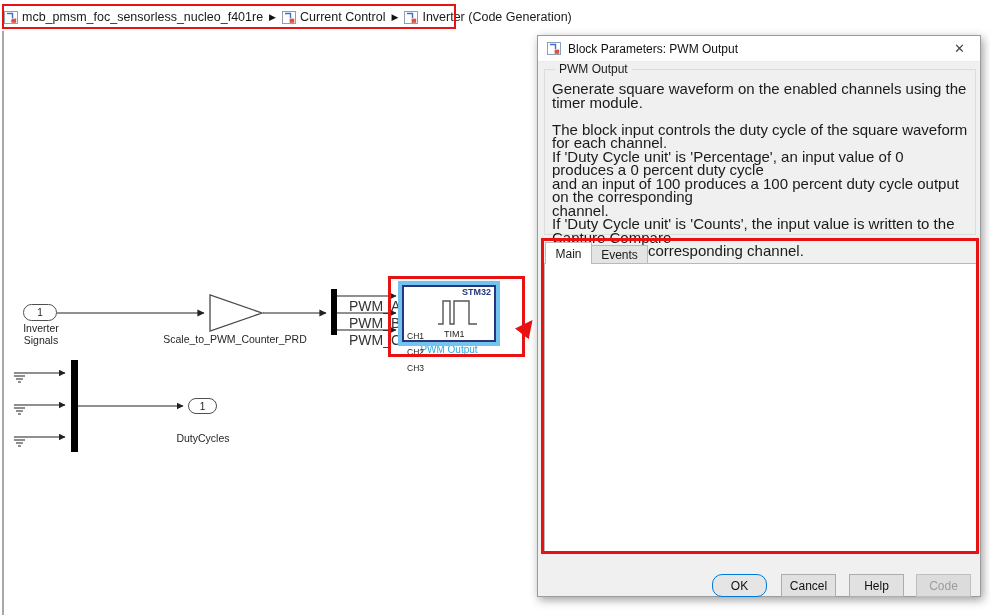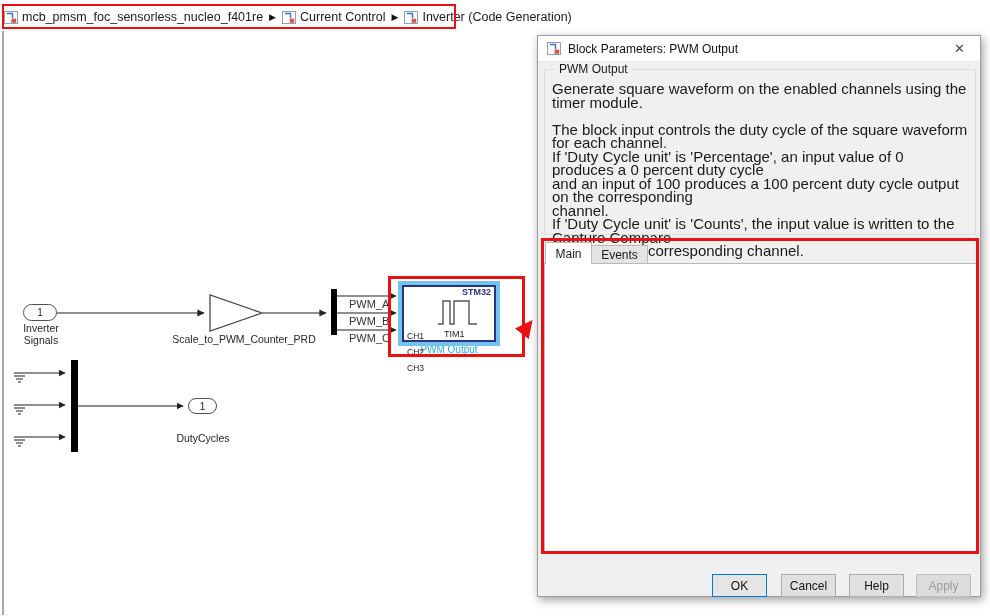--- a/index.html
+++ b/index.html
@@ -18,21 +18,21 @@
   .crumb { display: flex; align-items: center; gap: 4px; }
   .crumb-sep { font-size: 9px; color: #111; padding: 0 1px; }
 
   
   .canvas-edge { position: absolute; left: 2px; top: 31px; width: 1.5px; height: 584px; background: #a8a8a8; }
   .diagram-title { position: absolute; left: 118px; top: 144px; width: 440px; text-align: center;
                    font-weight: bold; font-size: 15px; line-height: 21px; color: #000; }
   .port-oval { position: absolute; background: #fff; border: 1.2px solid #4f4f4f; border-radius: 10px;
                display: flex; align-items: center; justify-content: center; font-size: 10px; color: #222; }
   .blk-label { position: absolute; font-size: 10.5px; color: #262626; text-align: center; }
-  .sig-label { position: absolute; font-size: 11px; color: #333; }
+  .sig-label { position: absolute; font-size: 14px; color: #333; }
 
   .pwm-block { position: absolute; left: 402px; top: 285px; width: 94px; height: 57px;
                background: #fff; border: 2px solid #26357e; box-shadow: 0 0 0 4px #74c3ee; z-index: 5; }
   .pwm-chip { position: absolute; right: 3px; top: 0px; font-size: 9px; font-weight: bold; color: #26357e; }
   .pwm-ch { position: absolute; left: 3px; font-size: 8.5px; color: #222; margin-top: 40px; }
   .pwm-tim { position: absolute; left: 40px; bottom: 1px; font-size: 9px; color: #222; }
   .pwm-name { position: absolute; left: 395px; top: 344px; width: 108px; text-align: center;
               font-size: 10px; color: #2aaae1; }
 
   
@@ -166,21 +166,21 @@
 
     <line x1="524" y1="331" x2="531" y2="322" stroke="#e81212" stroke-width="2.5" marker-end="url(#arrRed)"></line>
   </svg>
 
   <div class="port-oval" style="left:23px; top:304px; width:34px; height:17px;">
     <span>1</span>
   </div>
   <div class="blk-label" style="left:6px; top:322px; width:70px;">Inverter Signals</div>
 
   <div class="blk-label" style="left:211px; top:307px; width:34px; font-size:10px;">100</div>
-  <div class="blk-label" style="left:160px; top:333px; width:168px;">Scale_to_PWM_Counter_PRD</div>
+  <div class="blk-label" style="left:151px; top:333px; width:168px;">Scale_to_PWM_Counter_PRD</div>
 
   <div class="sig-label" style="left:349px; top:298px;">PWM_A</div>
   <div class="sig-label" style="left:349px; top:315px;">PWM_B</div>
   <div class="sig-label" style="left:349px; top:332px;">PWM_C</div>
 
   <div class="pwm-block">
     <span class="pwm-chip">STM32</span>
     <span class="pwm-ch" style="top:4px;">CH1</span>
     <span class="pwm-ch" style="top:20px;">CH2</span>
     <span class="pwm-ch" style="top:36px;">CH3</span>
@@ -282,27 +282,27 @@
       <span class="cb-box"></span>
       <span class="cb-label">Enable main output enable (MOE) status output</span>
     </div>
     <div class="cb-row" style="top:494px;">
       <span class="cb-box"></span>
       <span class="cb-label">Enable simulation port</span>
     </div>
 
     <div class="red-box thick" style="left:3px; top:202px; width:438px; height:316px;"></div>
 
-    <div class="btn default" style="left:174px;">
+    <div class="btn default" style="left:174px;border-radius:10px;">
       <span>OK</span>
     </div>
     <div class="btn" style="left:243px;">
       <span>Cancel</span>
     </div>
     <div class="btn" style="left:311px;">
       <span>Help</span>
     </div>
     <div class="btn disabled" style="left:378px;">
-      <span>Apply</span>
+      <span>Code</span>
     </div>
   </div>
 
 </div>
 
 </body></html>

